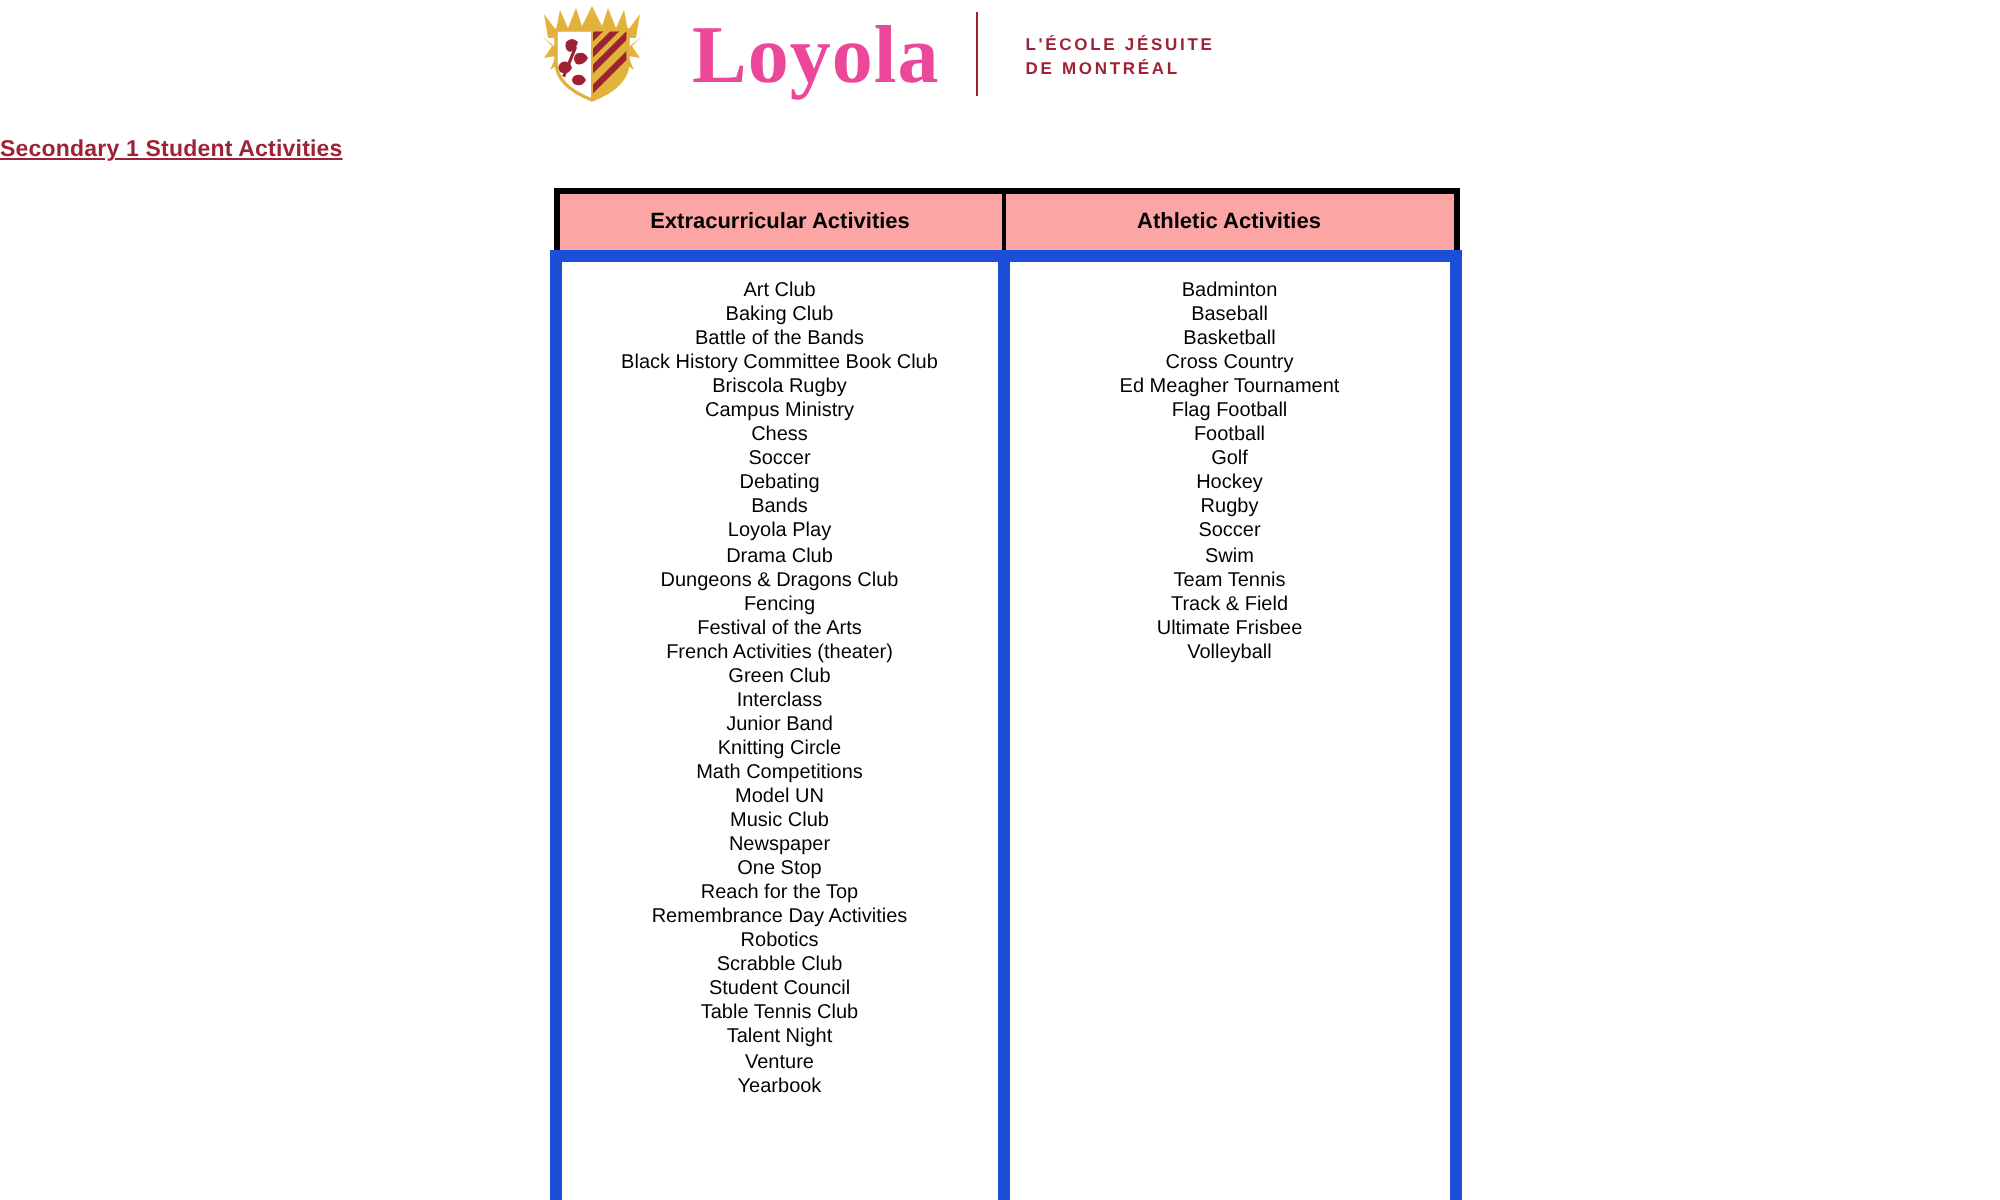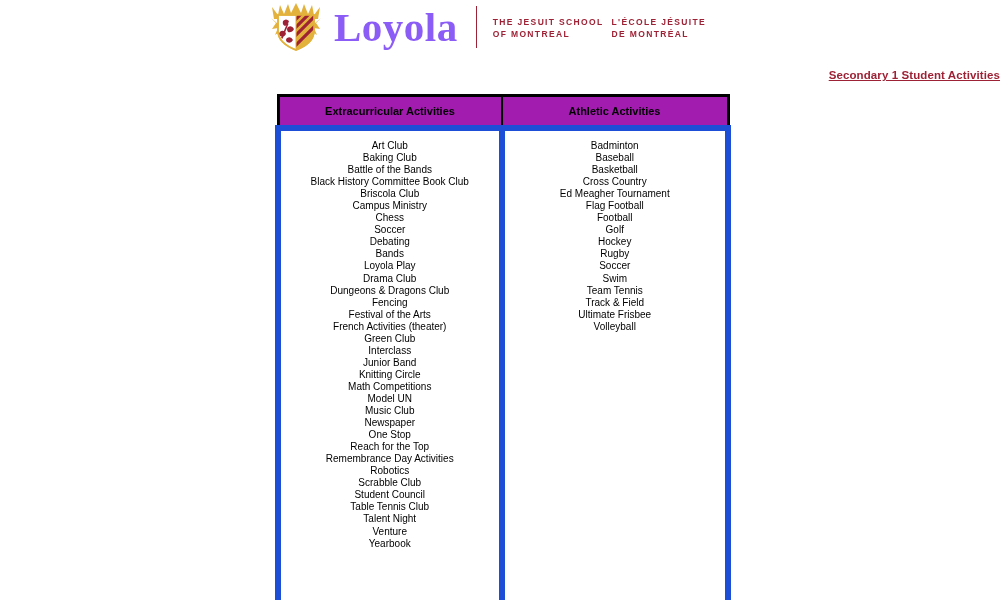--- a/index.html
+++ b/index.html
@@ -35,23 +35,23 @@
     width: 52px;
     height: 48px;
     flex: 0 0 auto;
   }
   .crest svg { display: block; }
 
   .wordmark {
     font-family: "Liberation Serif", serif;
     font-size: 41px;
     font-weight: bold;
-    color: #8b5cf6;
+    color: #ec4899;
     line-height: 1;
-    margin-left: 12px;
+    margin-left: 24px;
     letter-spacing: 0.5px;
   }
 
   .logo-divider {
     width: 1px;
     height: 42px;
     background: #9e2235;
     margin: 0 16px 0 18px;
     flex: 0 0 auto;
   }
@@ -71,40 +71,40 @@
     white-space: pre-line;
   }
   .tagline.fr { margin-left: 8px; }
 
   
   .page-title {
     position: absolute;
     left: 0;
     top: 69px;
     width: 1000px;
-    text-align: right;
+    text-align: left;
     font-size: 11.5px;
     font-weight: bold;
     color: #9e2235;
     text-decoration: underline;
     letter-spacing: 0.1px;
   }
 
   
   .activities-table {
     position: absolute;
     left: 275px;
     top: 94px;
     width: 449px;
     border-collapse: collapse;
     border: 3px solid #000000;
     table-layout: fixed;
   }
   .activities-table th {
-    background: #a21caf;
+    background: #fca5a5;
     border: 2px solid #000000;
     font-size: 11px;
     font-weight: bold;
     color: #000000;
     text-align: center;
     height: 28px;
     padding: 0;
     vertical-align: middle;
   }
   .activities-table td {
@@ -170,22 +170,20 @@
         <path d="M8 12 L44 12 L44 28 Q44 40 26 47 Q8 40 8 28 Z" fill="none" stroke="#e3b23c" stroke-width="1.6"></path>
         <line x1="26" y1="12" x2="26" y2="47" stroke="#e3b23c" stroke-width="1"></line>
       </svg>
     </div>
 
     <div class="wordmark">Loyola</div>
 
     <div class="logo-divider"></div>
 
     <div class="tagline-group">
-      <div class="tagline en">THE JESUIT SCHOOL
-OF MONTREAL</div>
       <div class="tagline fr">L'ÉCOLE JÉSUITE
 DE MONTRÉAL</div>
     </div>
 
   </div>
 </div>
 
 <div class="page-title">Secondary 1 Student Activities</div>
 
 <table class="activities-table">
@@ -196,21 +194,21 @@
     </tr>
   </thead>
   <tbody>
     <tr>
       <td>
         <div id="extra-list">
             <div class="activity-item">Art Club</div>
             <div class="activity-item">Baking Club</div>
             <div class="activity-item">Battle of the Bands</div>
             <div class="activity-item">Black History Committee Book Club</div>
-            <div class="activity-item">Briscola Club</div>
+            <div class="activity-item">Briscola Rugby</div>
             <div class="activity-item">Campus Ministry</div>
             <div class="activity-item">Chess</div>
             <div class="activity-item">Soccer</div>
             <div class="activity-item">Debating</div>
             <div class="activity-item">Bands</div>
             <div class="activity-item">Loyola Play</div>
             <div class="activity-item">Drama Club</div>
             <div class="activity-item">Dungeons &amp; Dragons Club</div>
             <div class="activity-item">Fencing</div>
             <div class="activity-item">Festival of the Arts</div>

